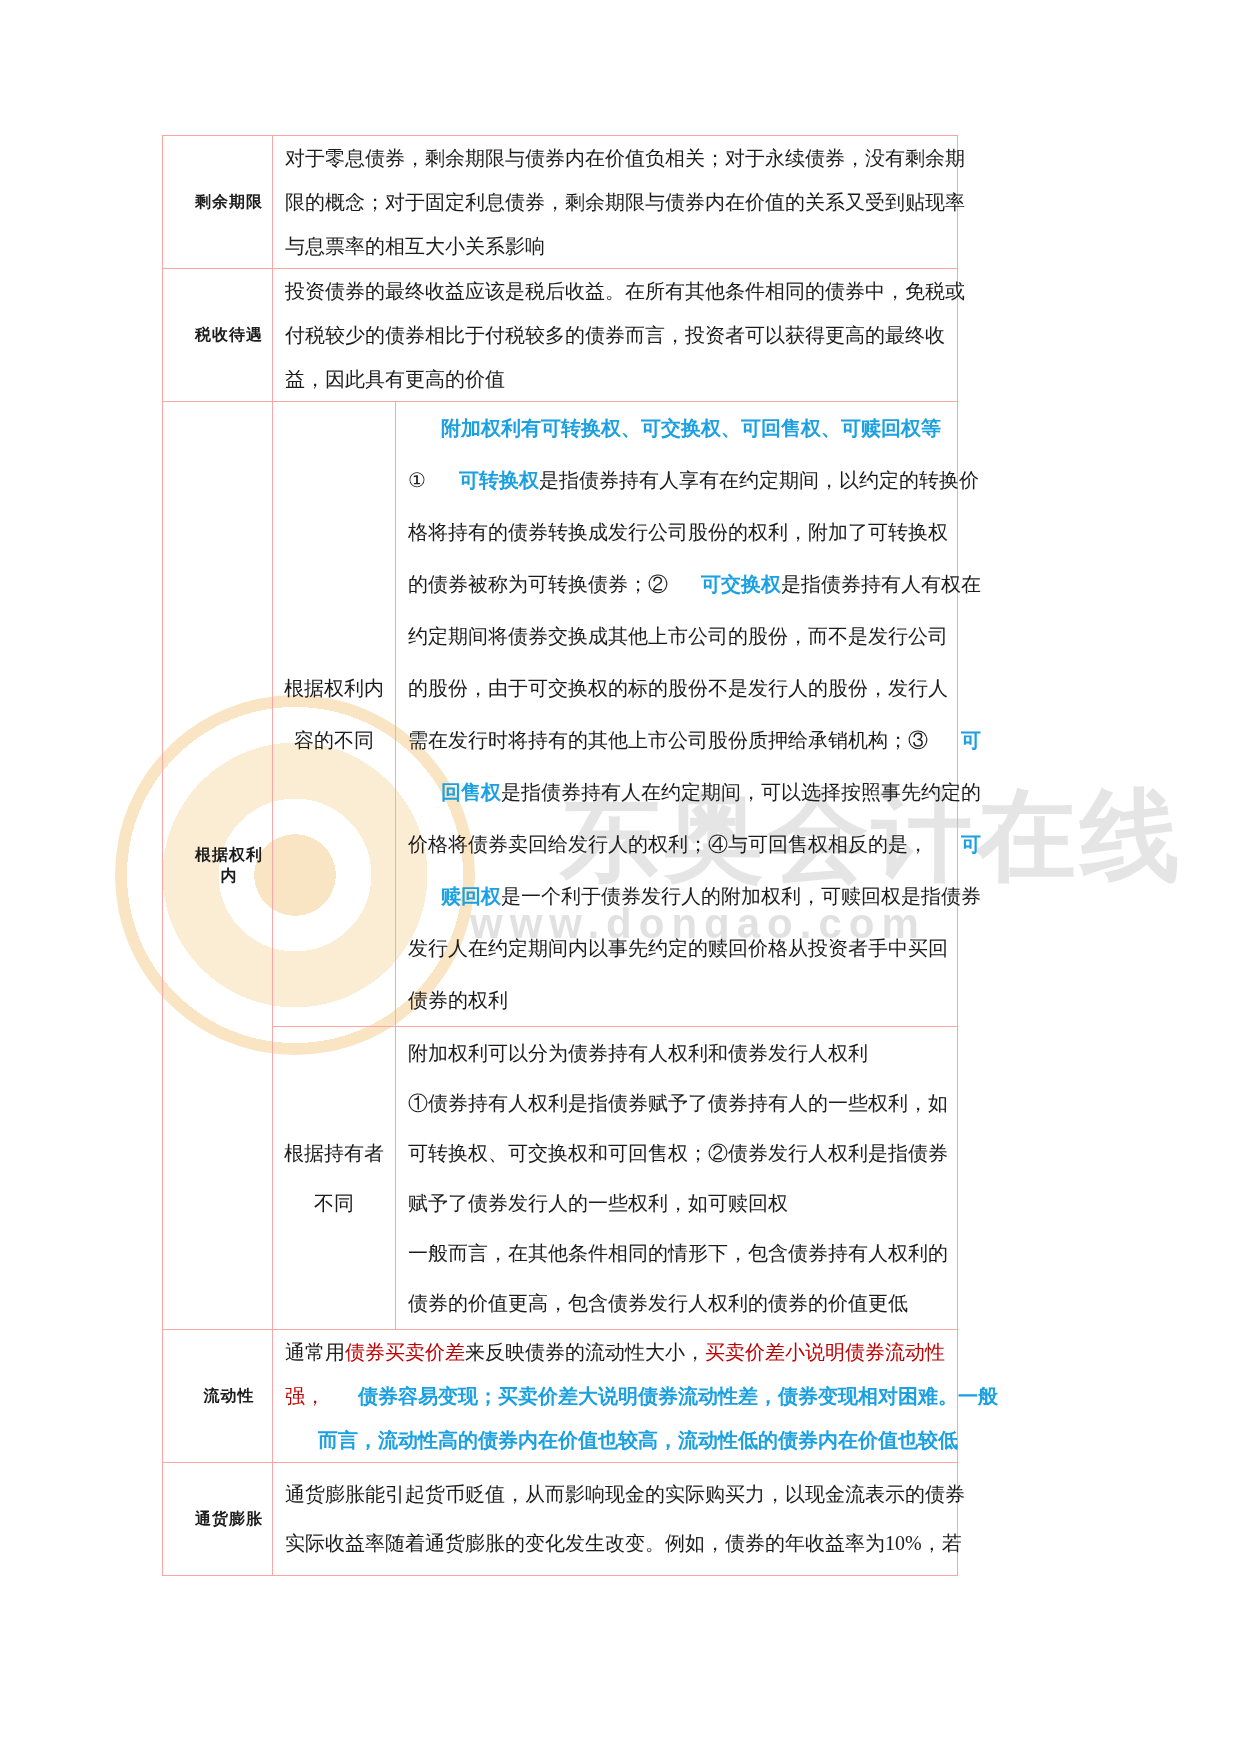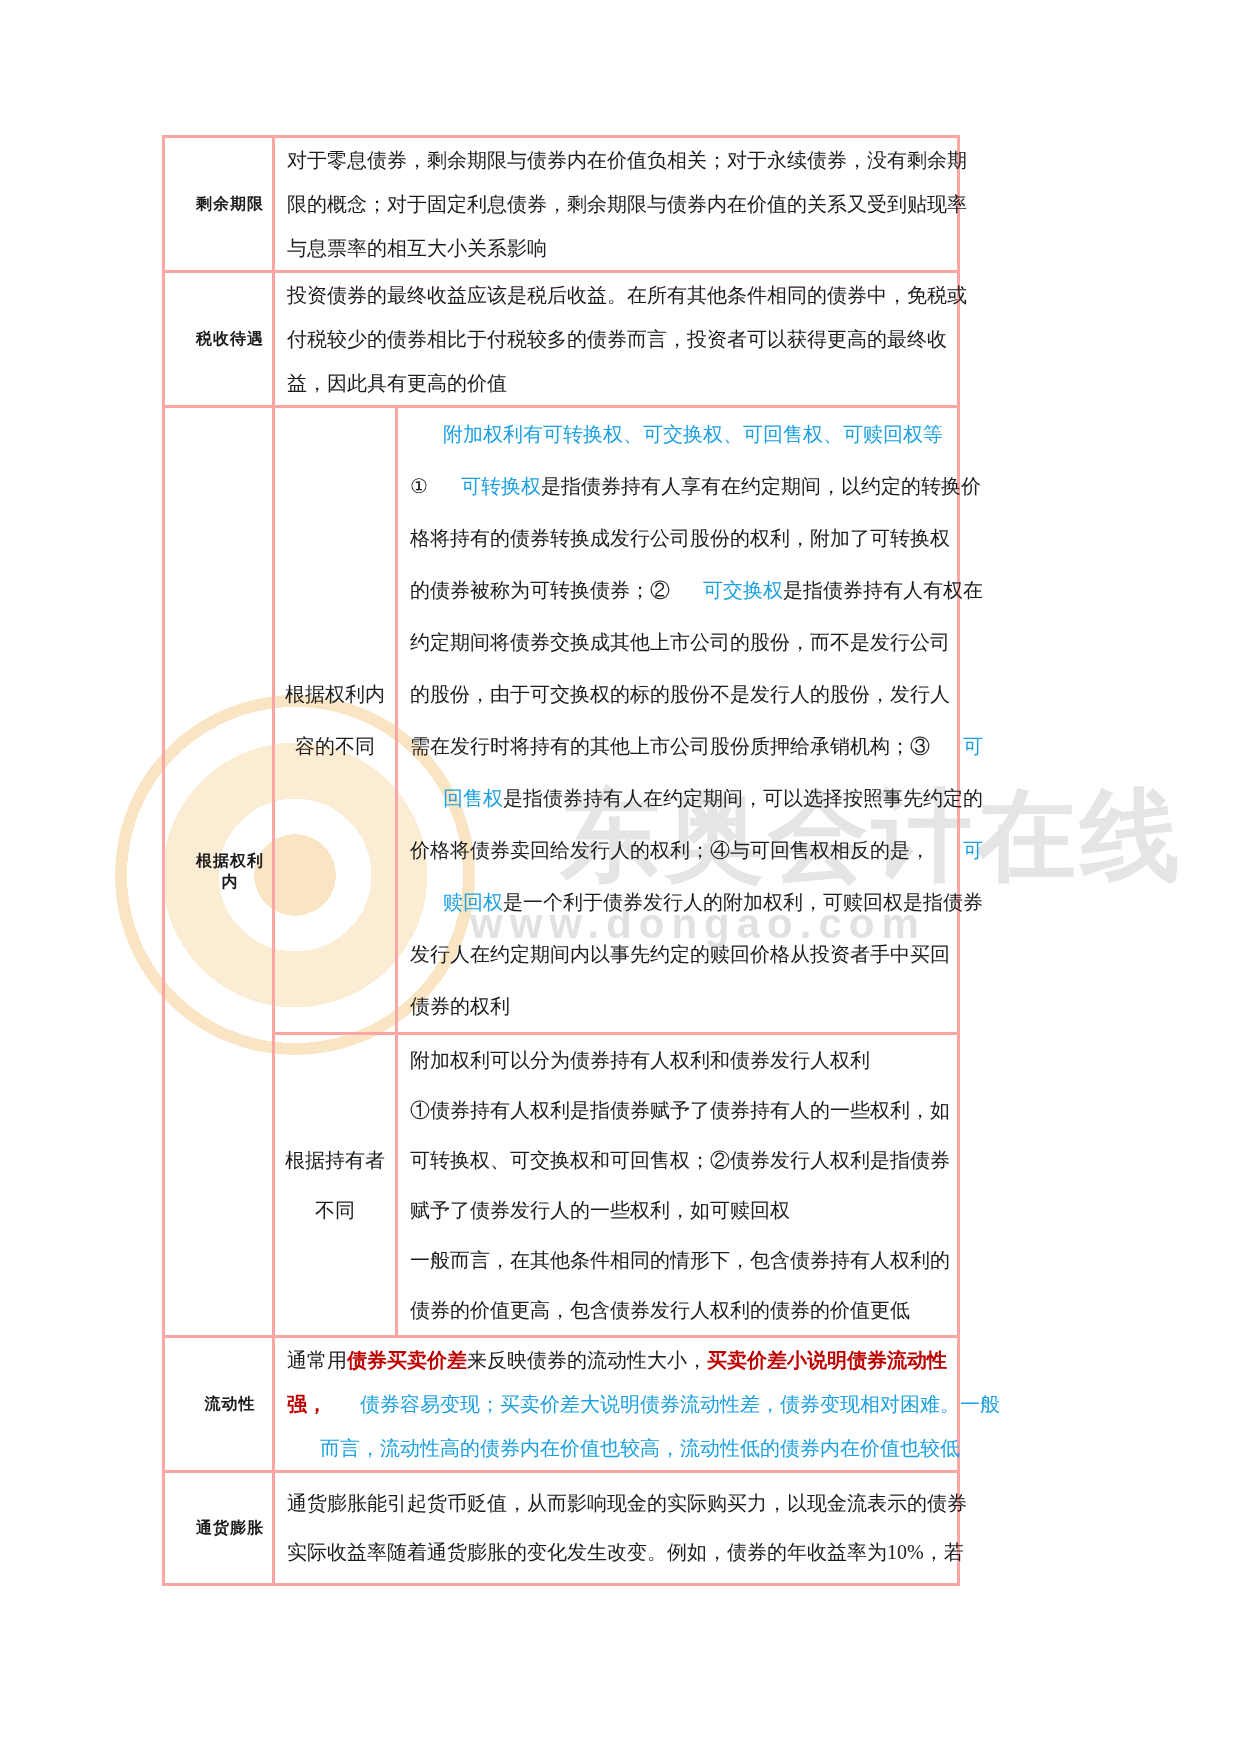--- a/index.html
+++ b/index.html
@@ -42,21 +42,21 @@
   }
 
   
   table.facts{
     position:absolute;left:162px;top:135px;
     width:795px;border-collapse:collapse;table-layout:fixed;
     z-index:1;
     font-size:20px;color:#1c1c1c;
   }
   table.facts td{
-    border:3px solid #fca5a5;
+    border:1px solid #fca5a5;
     vertical-align:middle;
     background:transparent;
   }
   col.c1{width:110px;} col.c2{width:123px;} col.c3{width:562px;}
 
   .hdr{
     font-weight:bold;text-align:center;
     font-size:16px;letter-spacing:1px;padding-left:24px;
   }
   .subhdr{text-align:center;}
@@ -67,22 +67,22 @@
   .tr-r1{height:130px;}
   .tr-r2a{height:624px;}
   .tr-r2b{height:303px;}
   .tr-r3{height:132px;}
   .tr-r4{height:113px;}
   .tr-r2a .tl{line-height:52px;}
   .tr-r2b .tl{line-height:50px;}
   .tr-r4 .tl{line-height:49px;text-align:center;}
 
   .c-k{color:#1c1c1c;}
-  .c-b{color:#1ba0e1;font-weight:normal;padding-left:33px;}
-  .c-r{color:#bf0000;font-weight:bold;}
+  .c-b{color:#1ba0e1;font-weight:bold;padding-left:33px;}
+  .c-r{color:#bf0000;font-weight:normal;}
 </style>
 </head>
 <body>
 
 <div class="page">
   <div class="wm-logo"></div>
   <div class="wm-brand">东奥会计在线</div>
   <div class="wm-url">www.dongao.com</div>
 
   <table class="facts">

